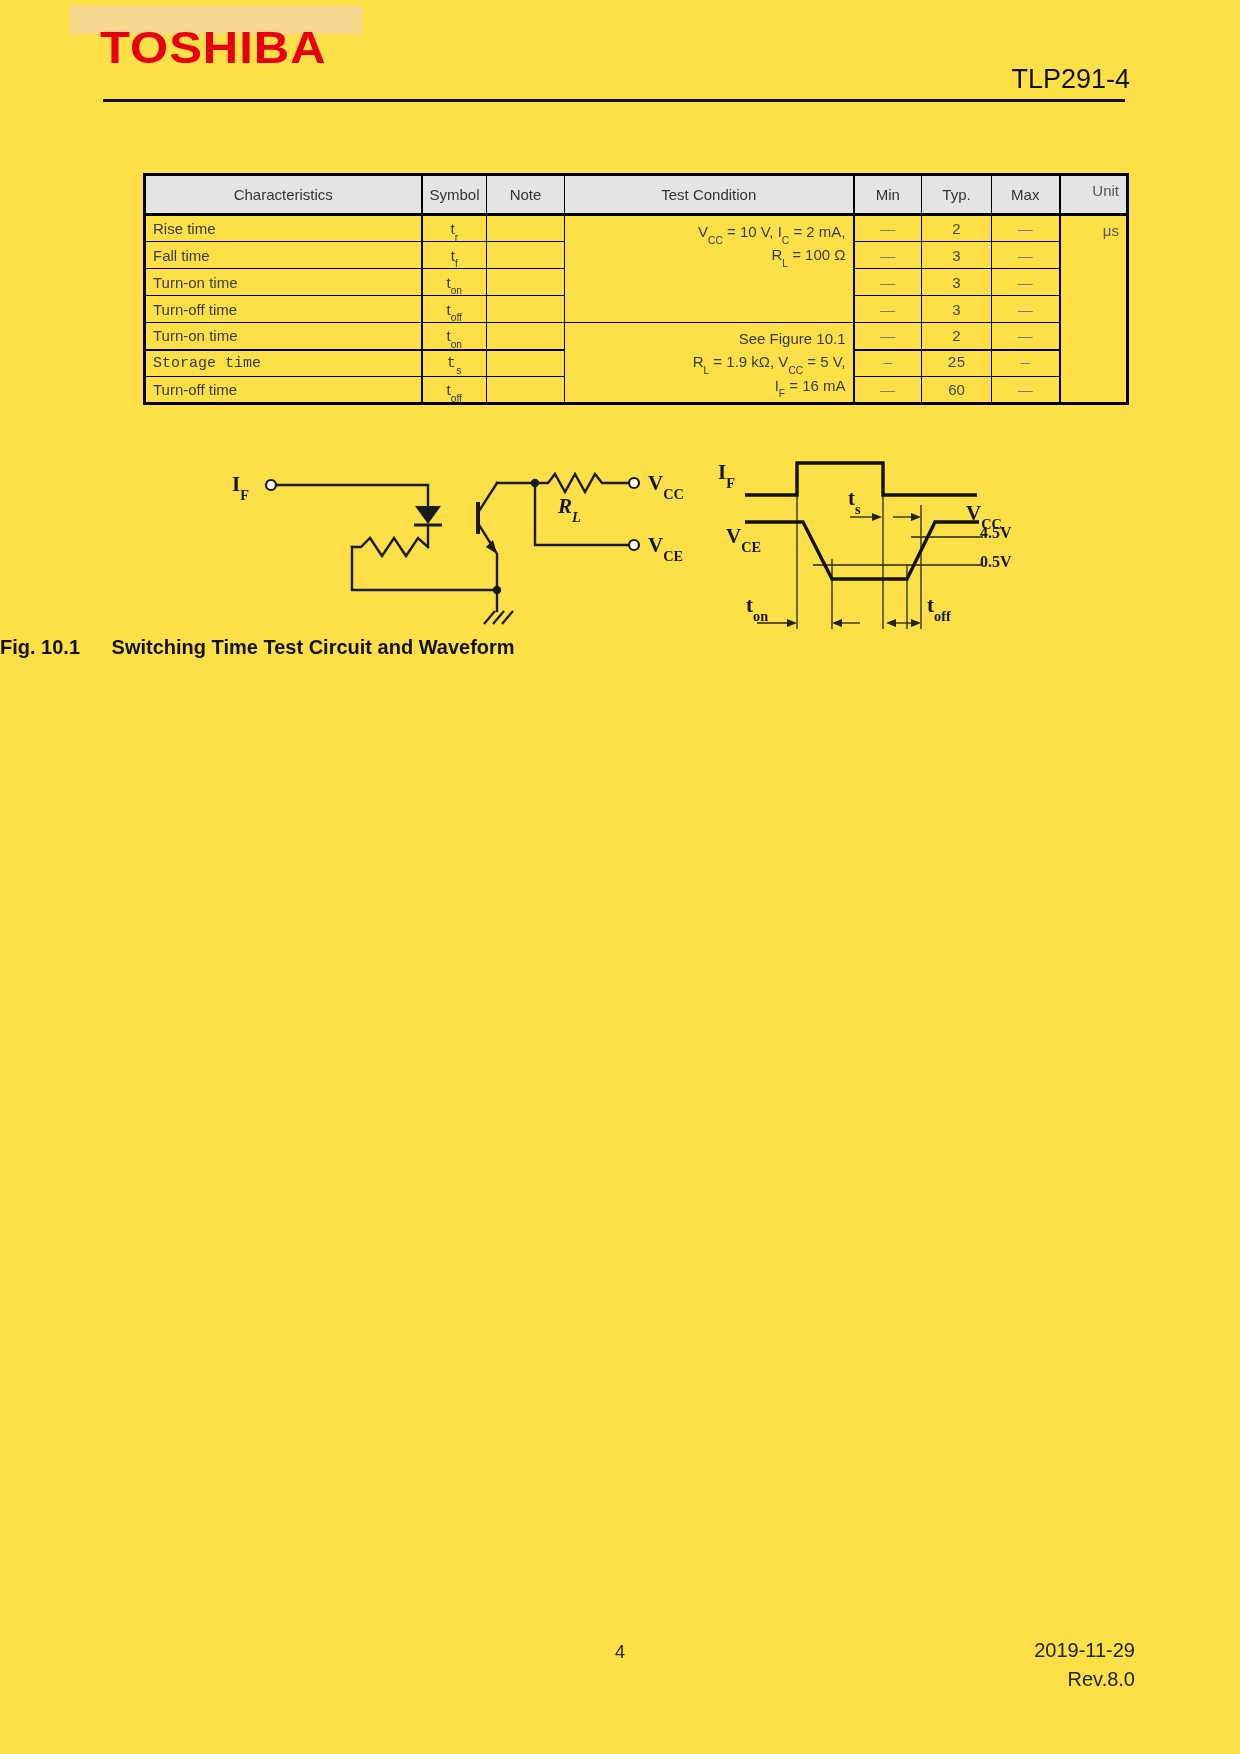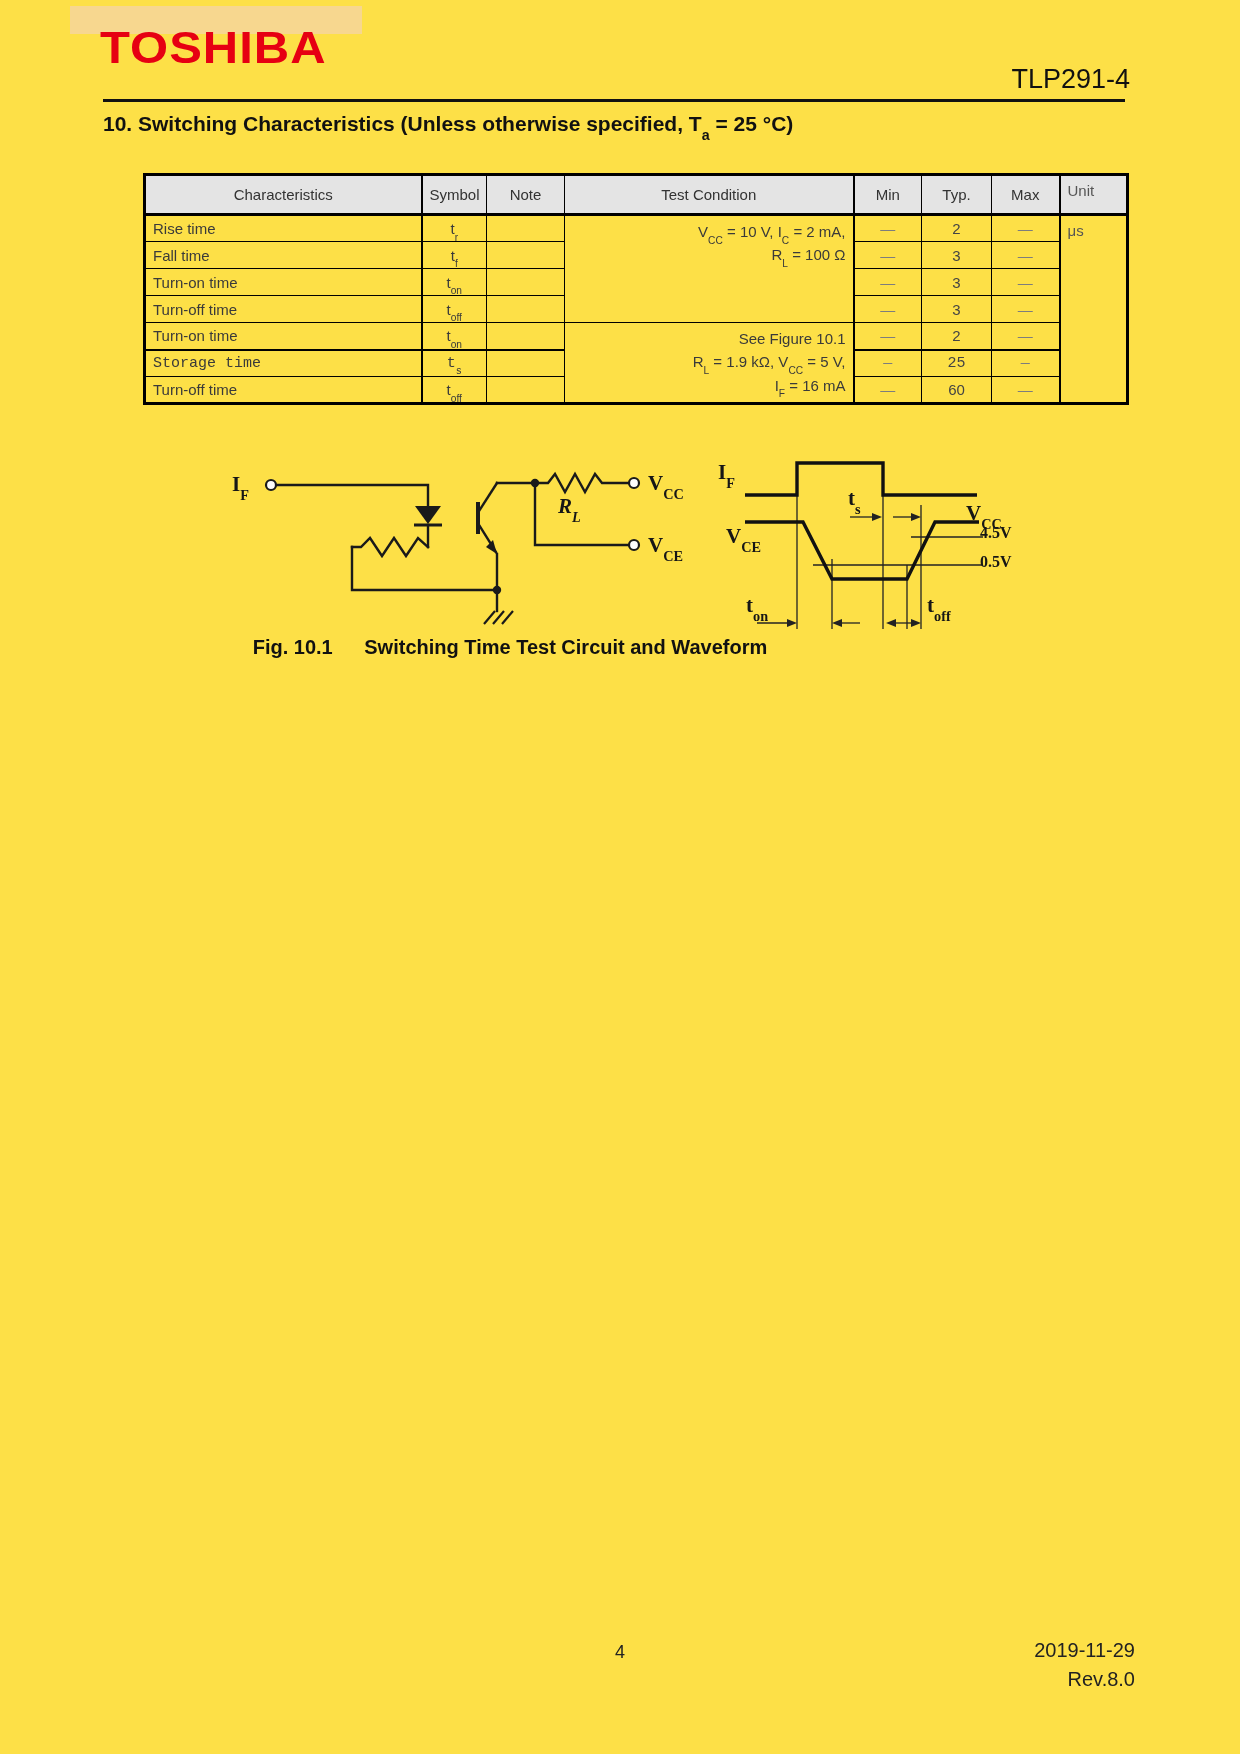--- a/index.html
+++ b/index.html
@@ -25,49 +25,48 @@
   table { border:3px solid #000; }
   td { border:1.4px solid #000; padding:2px 7px; height:27px; overflow:hidden; }
   thead td { background:#e4e4e4; text-align:center; height:40px; color:#333;
     border-bottom:3px solid #000; }
   td.c-char { text-align:left; }
   td.c-sym  { text-align:center; border-left:2.2px solid #000; }
   td.c-note { text-align:center; }
   td.c-tc   { text-align:right; vertical-align:top; padding-top:4px; line-height:1.55; }
   td.c-val  { text-align:center; color:#444; border-left:1.4px solid #000; }
   td.c-min  { border-left:2.2px solid #000; }
-  td.c-unit { text-align:left; vertical-align:top; padding-top:6px; border-left:2.6px solid #000; color:#555;margin-top:48px; }
+  td.c-unit { text-align:right; vertical-align:top; padding-top:6px; border-left:2.6px solid #000; color:#555;margin-top:48px; }
   td.dash   { color:#7d7d7d; }
   tr.sep td { border-top:2.6px solid #000;font-family:Liberation Mono, monospace; }
   
   .figure-area { position:absolute; left:0; top:440px; width:1240px; height:240px; }
   .fig-label { position:absolute; font-family:"Liberation Serif", serif; font-weight:bold;
     color:#161616; font-size:21px; white-space:nowrap; }
   .fig-label.small { font-size:16px; }
-  .fig-caption { position:absolute; left:0; top:196px; width:1020px; text-align:center;
+  .fig-caption { position:absolute; left:0; top:196px; width:1020px; text-align:left;
     font-size:20px; font-weight:bold; color:#111; }
   .fig-caption span { display:inline-block; }
   .fig-caption .cap-num { margin-right:26px; }
   svg { position:absolute; overflow:visible; }
   
   .footer-left { position:absolute; left:84px; top:1641px; font-size:13.5px; color:#2c2c2c; line-height:1.4; }
   .footer-left .company { padding-left:10px; font-size:14px; }
   .footer-page { position:absolute; left:570px; top:1642px; width:100px; text-align:center; font-size:18px; color:#222; }
   .footer-right { position:absolute; right:105px; top:1636px; text-align:right; font-size:20px; color:#222; line-height:1.45; }
 </style>
 </head>
 <body>
 
 <div class="page">
 
   <div class="logo-artifact"></div>
   <div class="brand-logo">TOSHIBA</div>
   <div class="part-number">TLP291-4</div>
   <div class="header-rule"></div>
-  <div class="section-title">10. Switching Characteristics (Unless otherwise specified, T<sub>a</sub> = 25 °C)</div>
 
   <div class="spec-table-wrap">
     <table>
       <colgroup>
         <col style="width:277px">
           <col style="width:65px">
           <col style="width:78px">
           <col style="width:289px">
         <col style="width:68px">
           <col style="width:70px">

